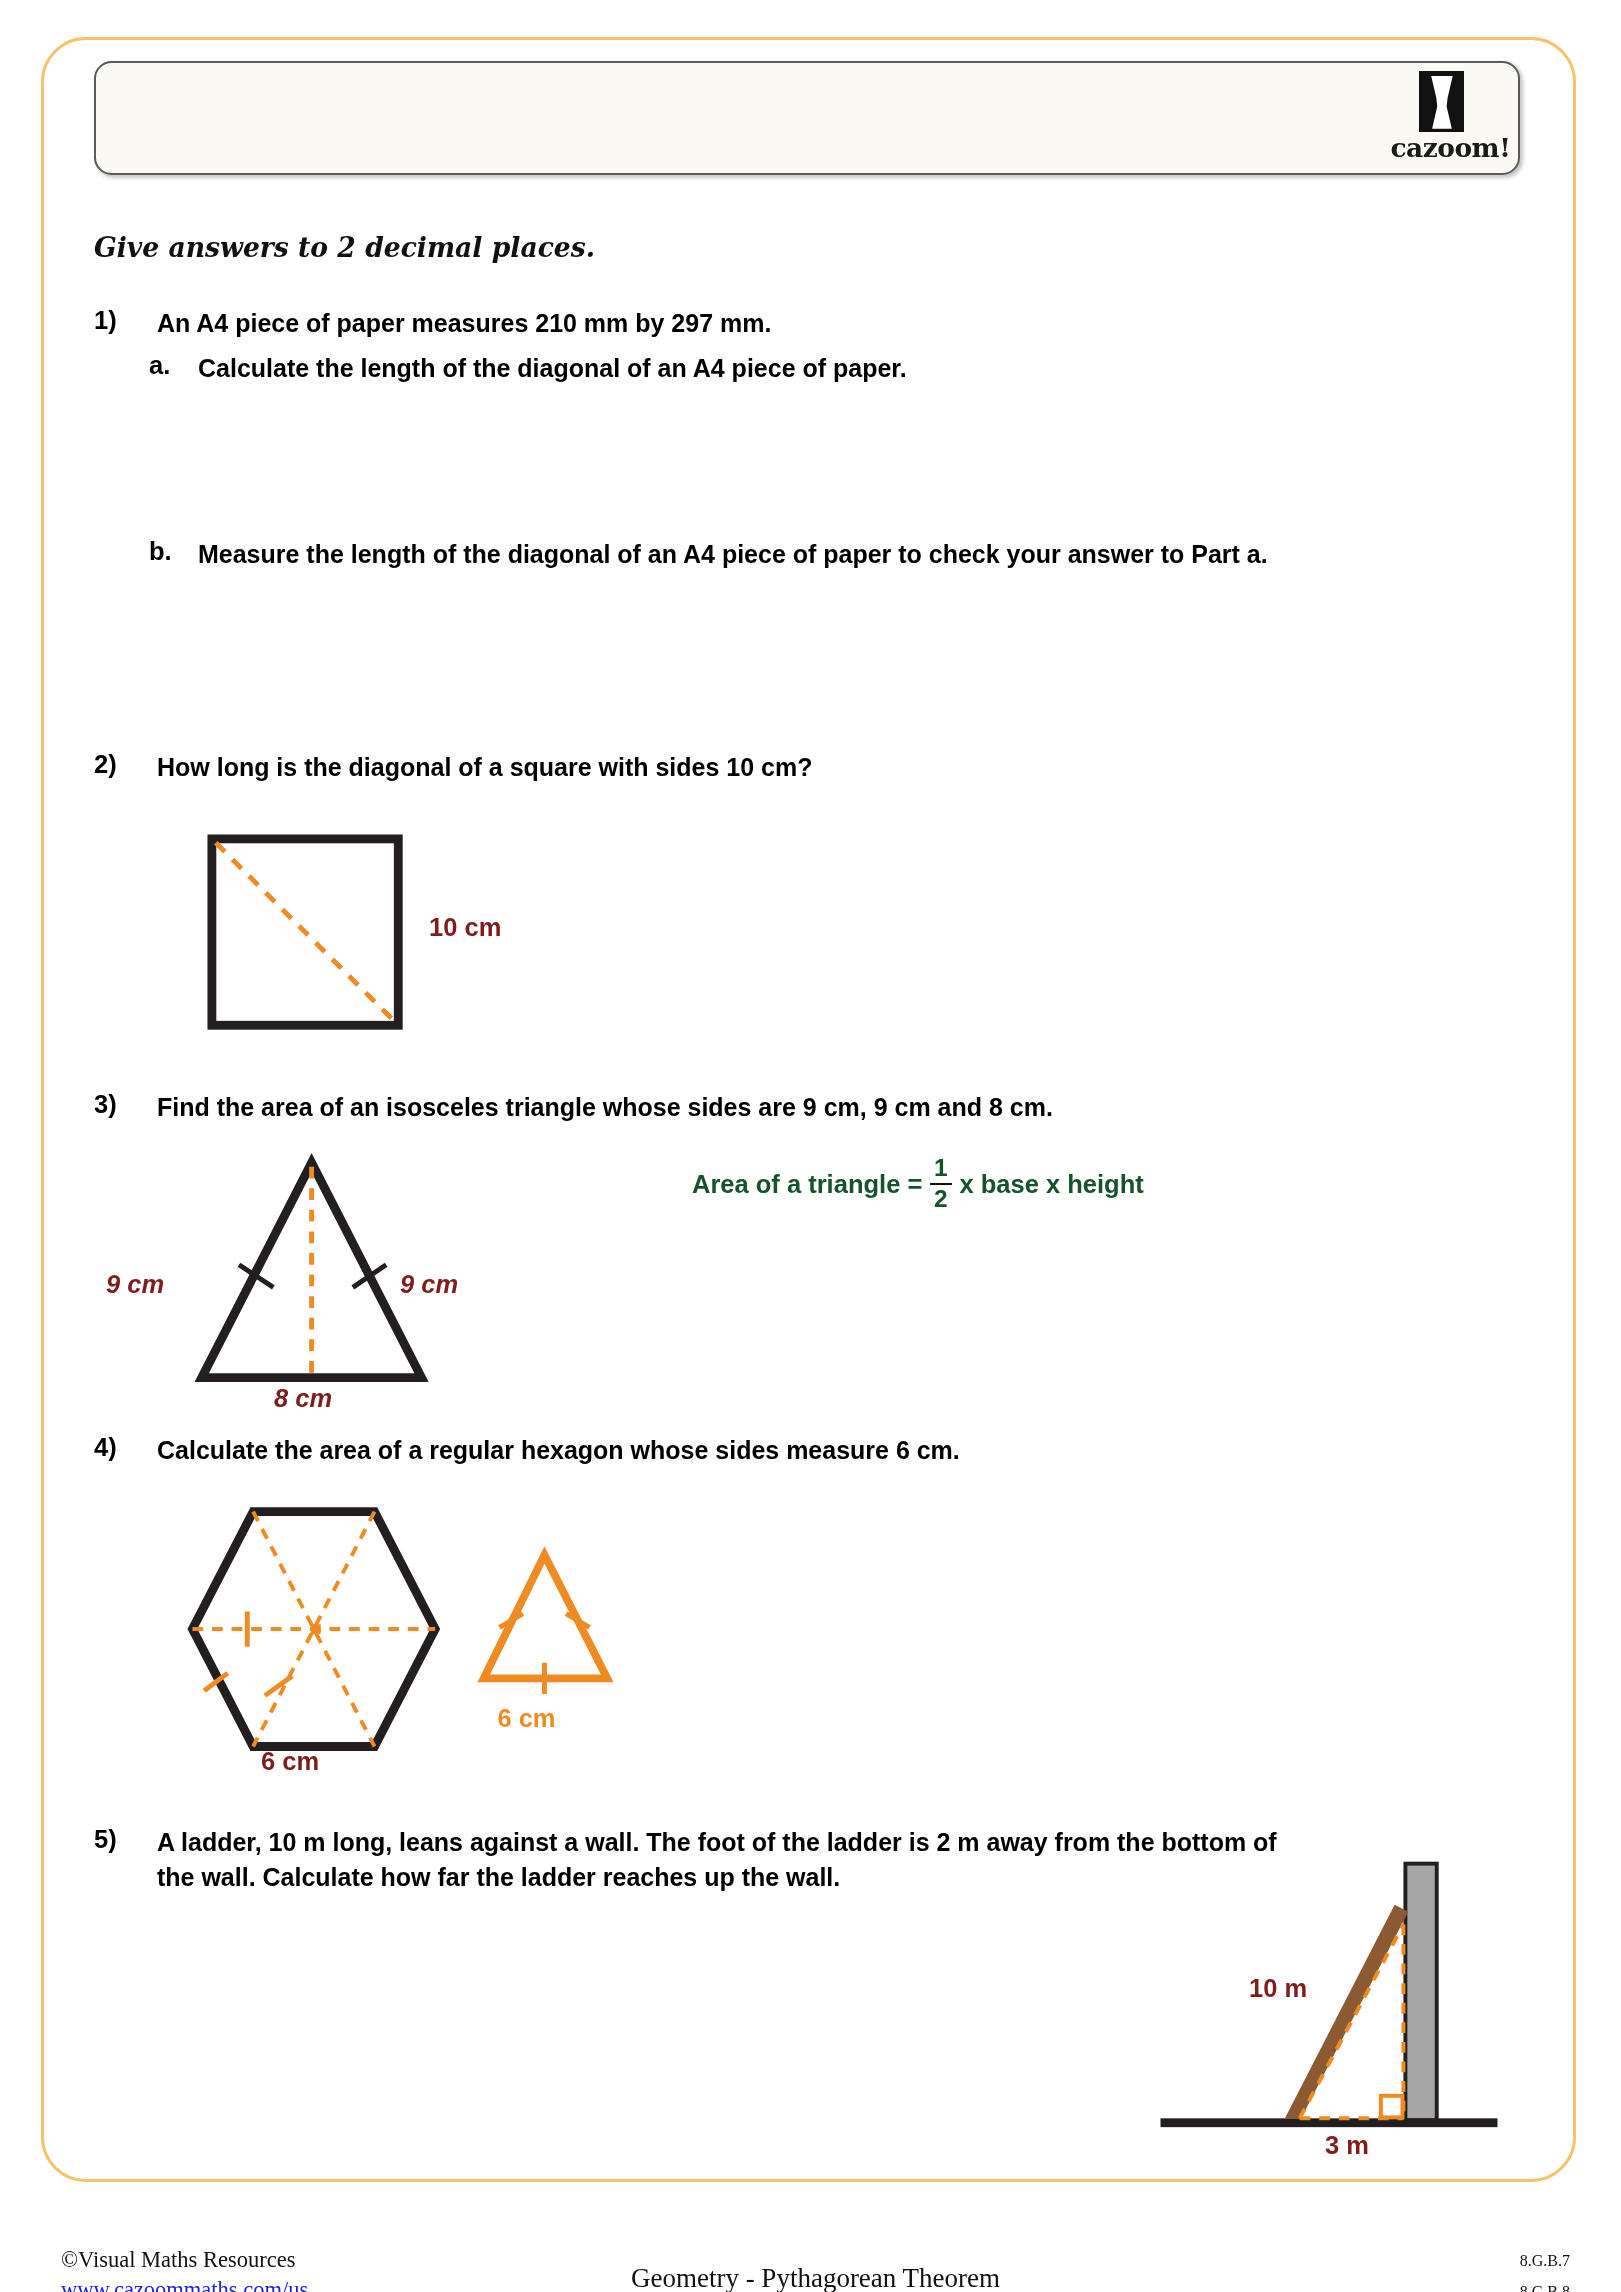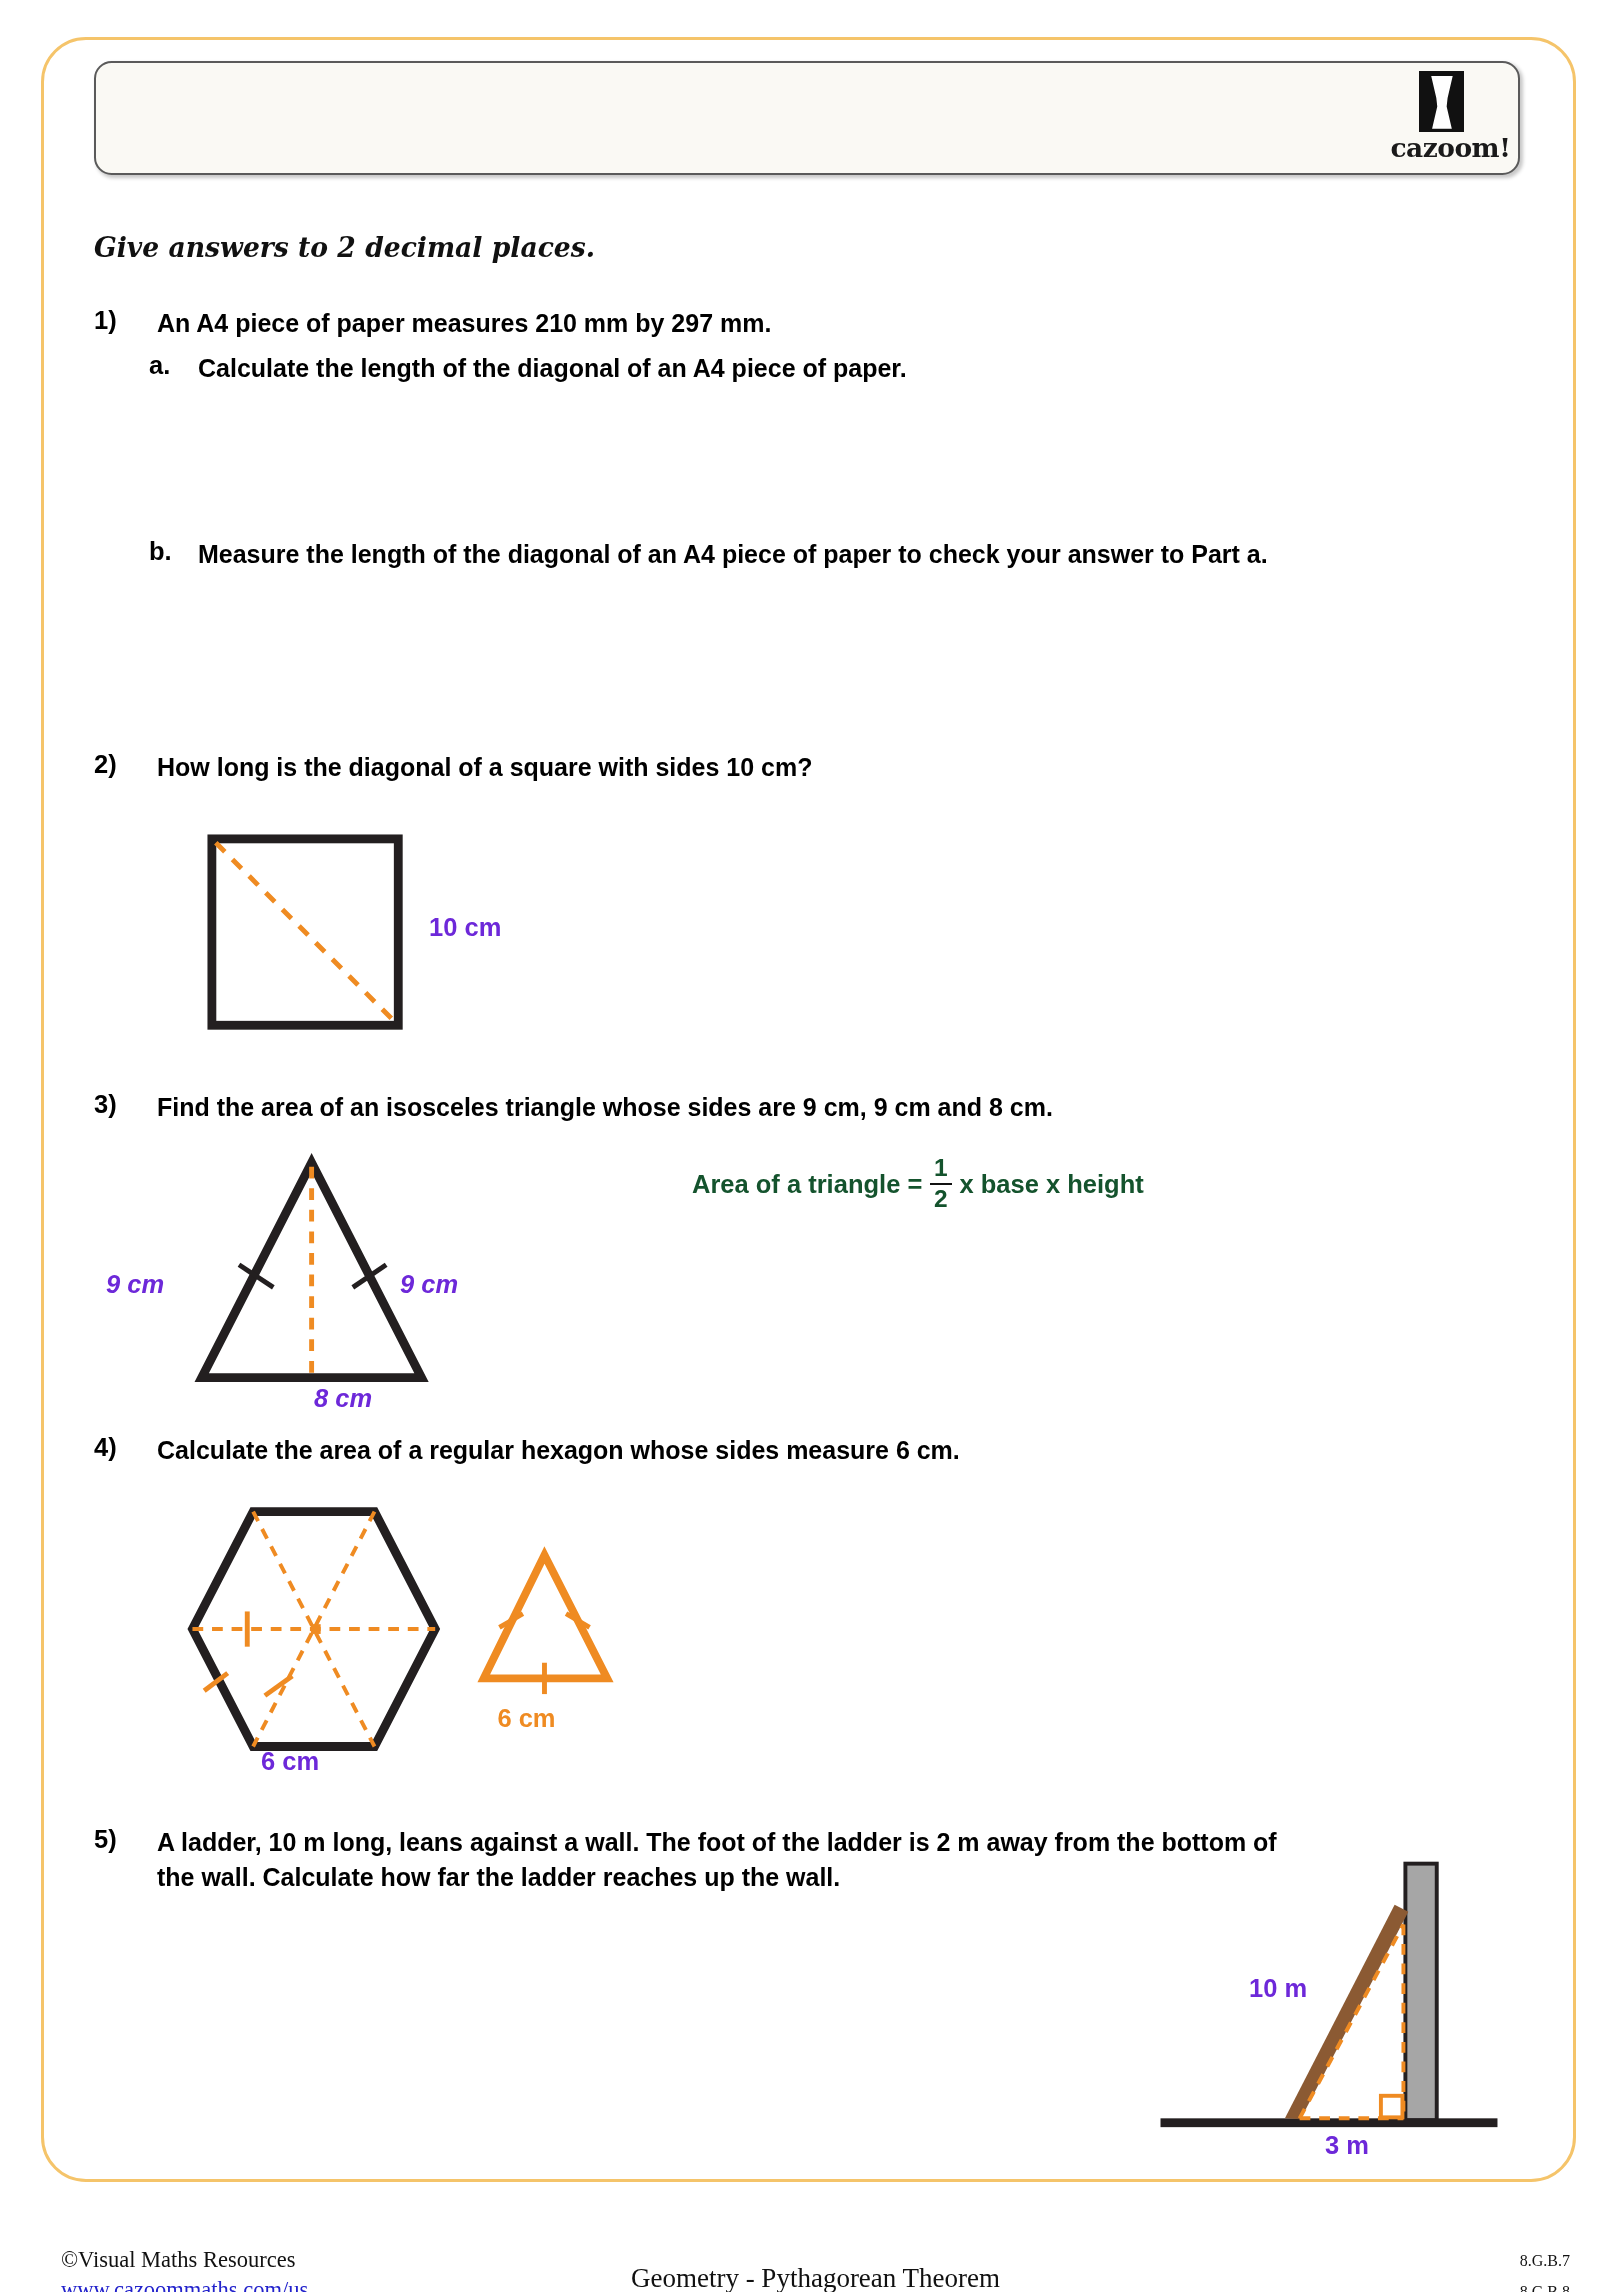--- a/index.html
+++ b/index.html
@@ -134,21 +134,21 @@
     font-weight: bold;
   }
 
   
   .fig { position: absolute; }
   .fig-label {
     position: absolute;
     font-family: "Liberation Sans", sans-serif;
     font-weight: bold;
     font-size: 25.5px;
-    color: #6d28d9;
+    color: #7f1d1d;
     white-space: nowrap;
   }
   .fig-label.orange { color: #ef8b22; }
 
   
   #formula {
     position: absolute;
     left: 692px;
     top: 1157px;
     font-family: "Liberation Sans", sans-serif;
@@ -241,21 +241,21 @@
 
 <div class="fig" style="left:137px; top:1147px; width:412px; height:265px;font-style:italic;">
   <svg width="412" height="265" viewBox="0 0 420 270">
     <polygon points="178,16 290,235 66,235" fill="#ffffff" stroke="#231f20" stroke-width="9" stroke-linejoin="miter"></polygon>
     <line x1="178" y1="20" x2="178" y2="235" stroke="#ef8b22" stroke-width="5" stroke-dasharray="12 10"></line>
     <line x1="104" y1="120" x2="139" y2="143" stroke="#231f20" stroke-width="5"></line>
     <line x1="220" y1="143" x2="254" y2="120" stroke="#231f20" stroke-width="5"></line>
   </svg>
   <div class="fig-label" style="left:-31px; top:123px;">9 cm</div>
   <div class="fig-label" style="left:263px; top:123px;">9 cm</div>
-  <div class="fig-label" style="left:137px; top:237px;margin-left:40px;">8 cm</div>
+  <div class="fig-label" style="left:137px; top:237px;">8 cm</div>
 </div>
 
 <div id="formula">
   <span>Area of a triangle =</span>
   <span id="frac">
     <span class="num">1</span>
     <span class="bar"></span>
     <span class="den">2</span>
   </span>
   <span>x base x height</span>

